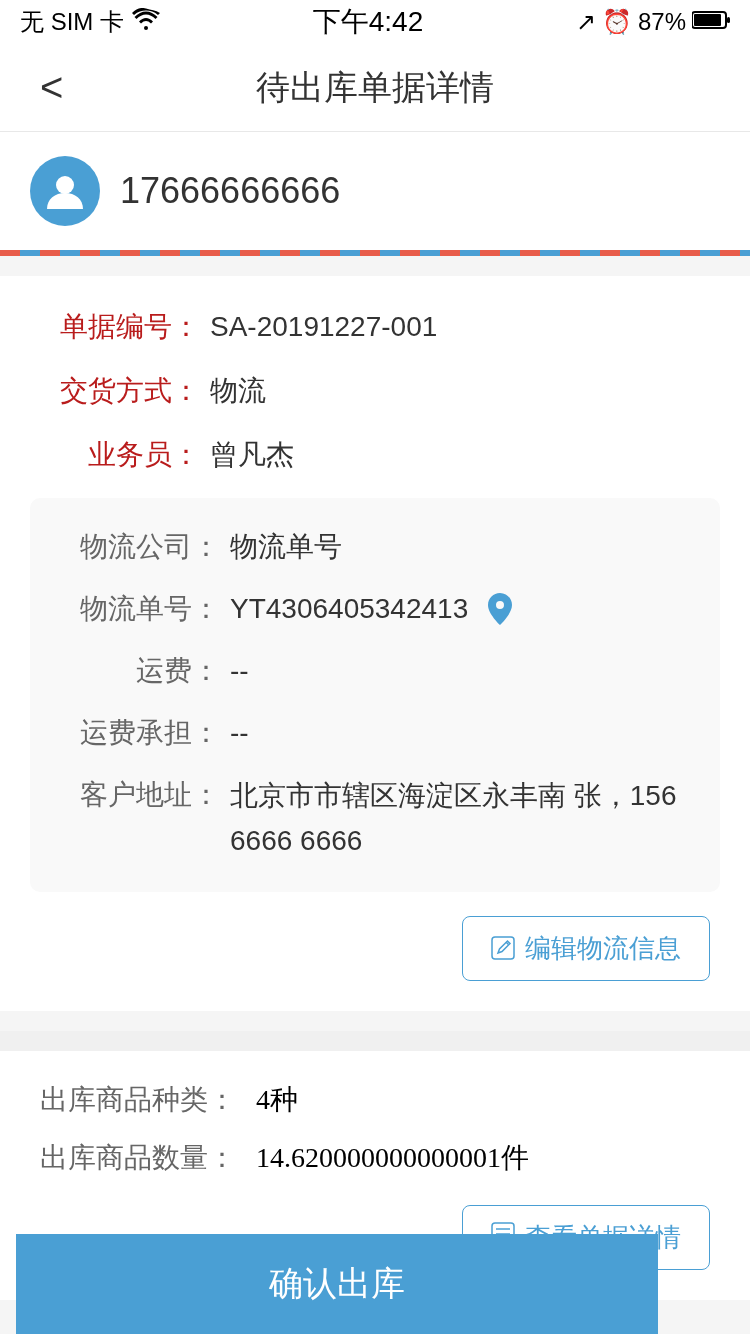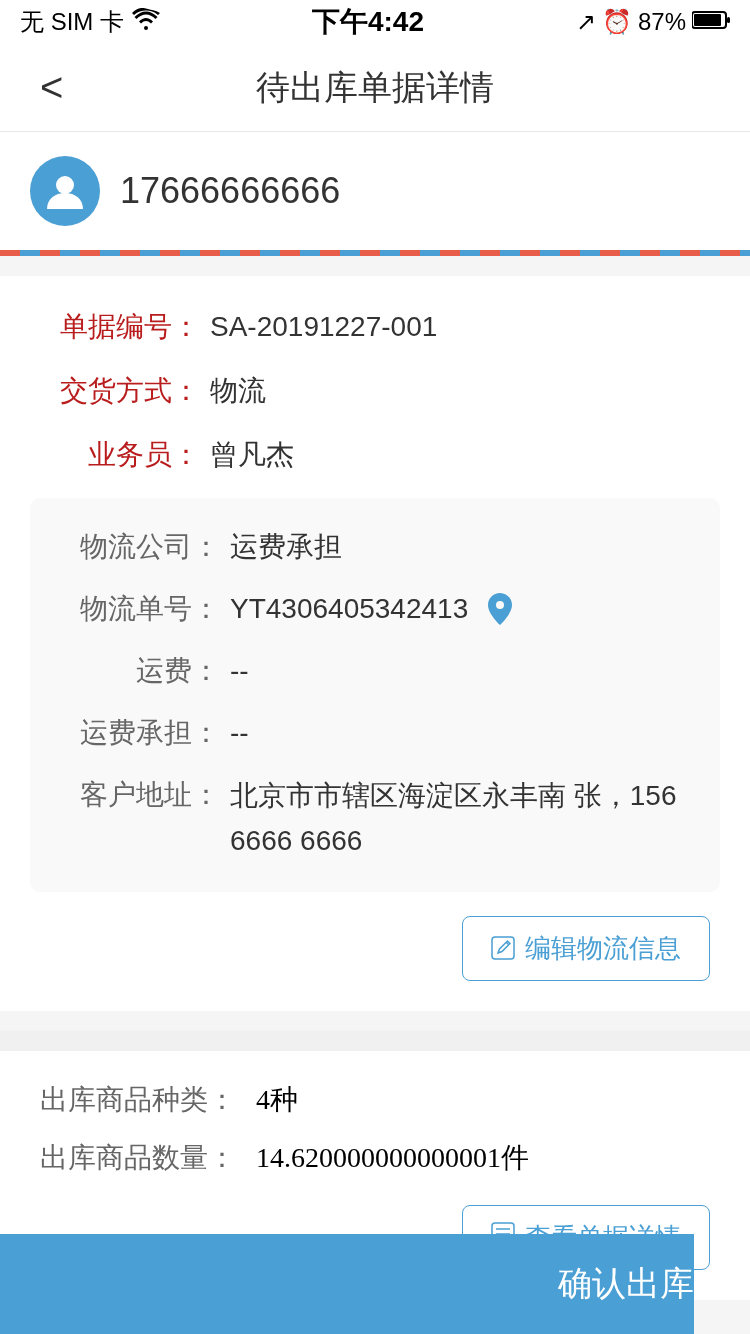--- a/index.html
+++ b/index.html
@@ -25,21 +25,21 @@
     }
     .status-left {
       display: flex;
       align-items: center;
       gap: 8px;
       font-size: 24px;
       color: #000;
     }
     .status-center {
       font-size: 28px;
-      font-weight: 700;
+      font-weight: 400;
       color: #000;
     }
     .status-right {
       display: flex;
       align-items: center;
       gap: 6px;
       font-size: 24px;
       color: #000;
     }
 
@@ -261,27 +261,27 @@
     
     .bottom-spacer {
       height: 200px;
       background: #f5f5f5;
     }
 
     
     .confirm-bar {
       position: fixed;
       bottom: 0;
-      left: 0;
-      width: 694px;
+      left: 16px;
+      width: 642px;
       height: 100px;
       background: #4a9fd4;
       display: flex;
       align-items: center;
-      justify-content: flex-end;
+      justify-content: center;
     }
     .confirm-btn-text {
       color: #fff;
       font-size: 34px;
       font-weight: 400;
     }
   </style>
 </head>
 <body>
 
@@ -341,21 +341,21 @@
       <span class="row-value">物流</span>
     </div>
     <div class="section-row">
       <span class="row-label">业务员：</span>
       <span class="row-value">曾凡杰</span>
     </div>
 
     <div class="logistics-card">
       <div class="logistics-row">
         <span class="logistics-label">物流公司：</span>
-        <span class="logistics-value">运费承担</span>
+        <span class="logistics-value">物流单号</span>
       </div>
       <div class="logistics-row">
         <span class="logistics-label">物流单号：</span>
         <span class="logistics-value">
           <span>YT4306405342413</span>
           <svg class="location-icon" viewBox="0 0 36 36">
             <path d="M18 2C11.4 2 6 7.4 6 14c0 9 12 20 12 20s12-11 12-20c0-6.6-5.4-12-12-12zm0 16a4 4 0 110-8 4 4 0 010 8z" fill="#4a9fd4"></path>
           </svg>
         </span>
       </div>

